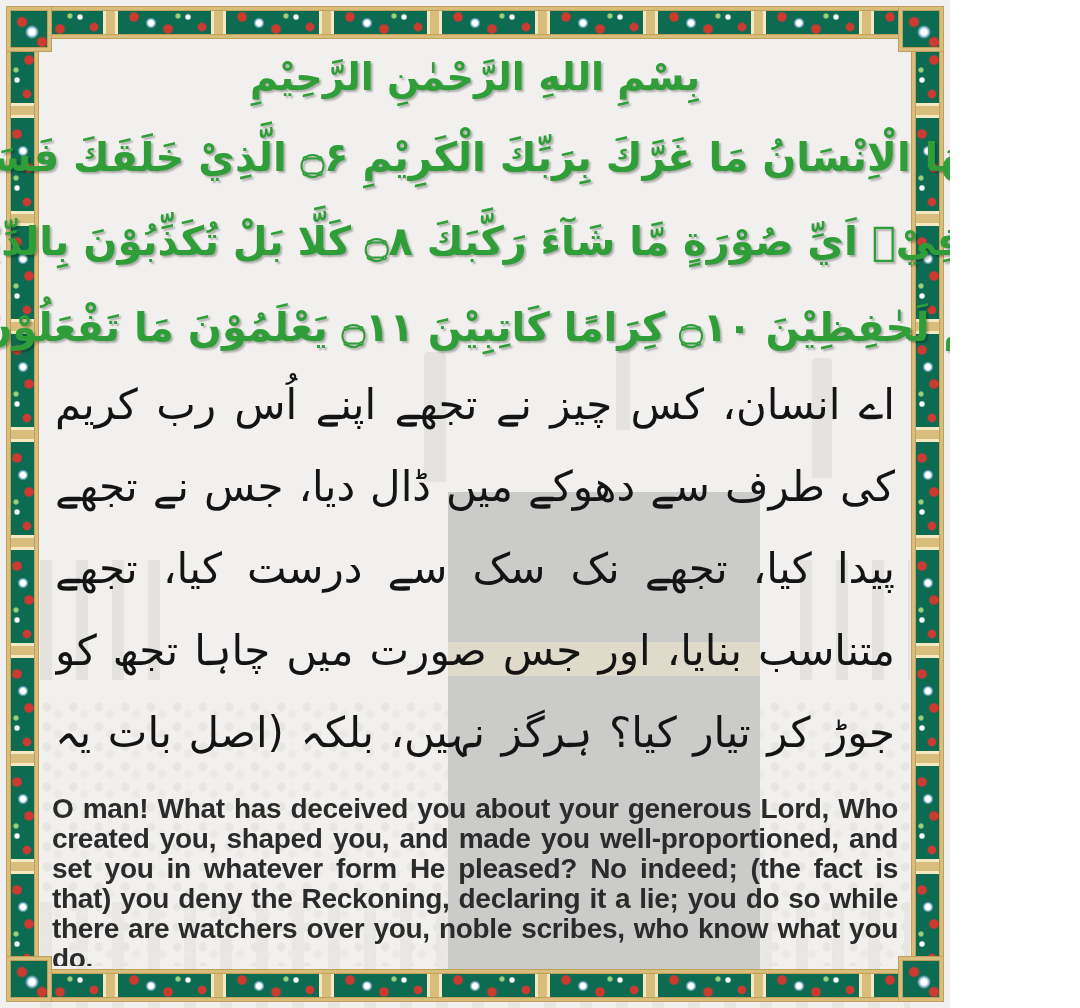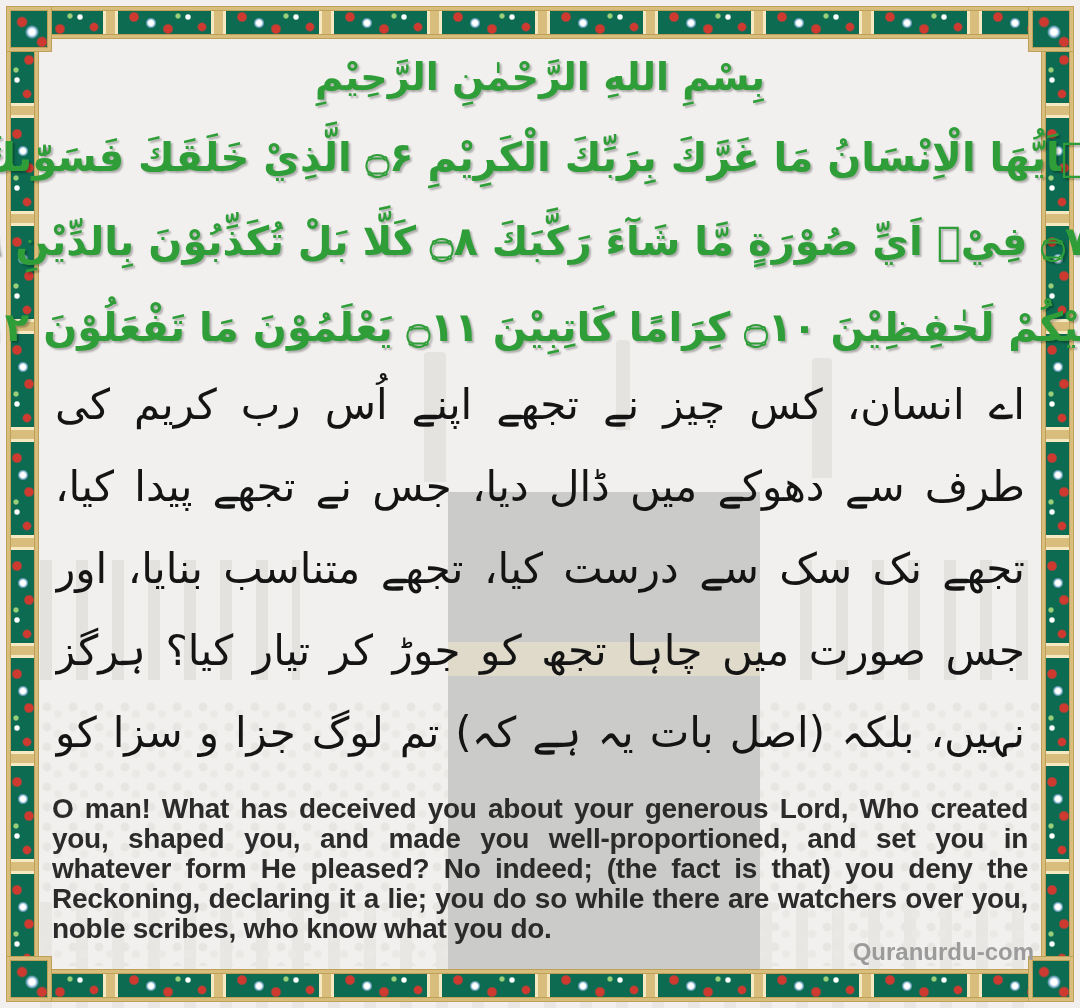--- a/index.html
+++ b/index.html
@@ -1,18 +1,18 @@
 <!DOCTYPE html>
 <html style="--background: #f1f0ee; --arabic-green: #2f9e38; --label-orange: #ee9a1d; --border-green: #0d6b52; --border-gold: #d8bd7c; --flower-red: #cf3a30; --urdu-black: #141414; --english-dark: #2b2b2b; --watermark-gray: #9b9b9b;"><head>
 <meta charset="utf-8">
 <style>
   html,body{margin:0;padding:0;}
   #poster{
     position:relative;
-    width:1080px;height:1008px;
+    width:950px;height:1008px;
     background:var(--background,#f1f0ee);
     overflow:hidden;
     font-family:"DejaVu Sans",sans-serif;
   }
 
   
   .bg-scene{position:absolute;inset:0;opacity:.22;pointer-events:none;}
   .minaret{position:absolute;background:#b9b6b1;border-radius:4px 4px 0 0;}
   .minaret.m1{left:424px;top:352px;width:22px;height:130px;}
   .minaret.m2{left:812px;top:358px;width:20px;height:120px;}
@@ -132,14 +132,13 @@
 
   <div class="verse-line verse-1" dir="rtl" lang="ar">يٰۤاَيُّهَا الْاِنْسَانُ مَا غَرَّكَ بِرَبِّكَ الْكَرِيْمِ ۝۶ الَّذِيْ خَلَقَكَ فَسَوّٰىكَ</div>
   <div class="verse-line verse-2" dir="rtl" lang="ar">فَعَدَلَكَ ۝۷ فِيْۤ اَيِّ صُوْرَةٍ مَّا شَآءَ رَكَّبَكَ ۝۸ كَلَّا بَلْ تُكَذِّبُوْنَ بِالدِّيْنِ ۝۹ وَ اِنَّ</div>
   <div class="verse-line verse-3" dir="rtl" lang="ar">عَلَيْكُمْ لَحٰفِظِيْنَ ۝۱۰ كِرَامًا كَاتِبِيْنَ ۝۱۱ يَعْلَمُوْنَ مَا تَفْعَلُوْنَ ۝۱۲</div>
 
 
   <div class="urdu-block" lang="ur">اے انسان، کس چیز نے تجھے اپنے اُس رب کریم کی طرف سے دھوکے میں ڈال دیا، جس نے تجھے پیدا کیا، تجھے نک سک سے درست کیا، تجھے متناسب بنایا، اور جس صورت میں چاہا تجھ کو جوڑ کر تیار کیا؟ ہرگز نہیں، بلکہ (اصل بات یہ ہے کہ) تم لوگ جزا و سزا کو جھٹلاتے ہو، حالانکہ تم پر نگراں مقرر ہیں، ایسے معزز کاتب، جو تمہارے ہر فعل کو جانتے ہیں۔</div>
 
   <div class="english-block" lang="en">O man! What has deceived you about your generous Lord, Who created you, shaped you, and made you well-proportioned, and set you in whatever form He pleased? No indeed; (the fact is that) you deny the Reckoning, declaring it a lie; you do so while there are watchers over you, noble scribes, who know what you do.</div>
 
-  <div class="watermark">Quranurdu-com</div>
 </div>
 
 </body></html>

